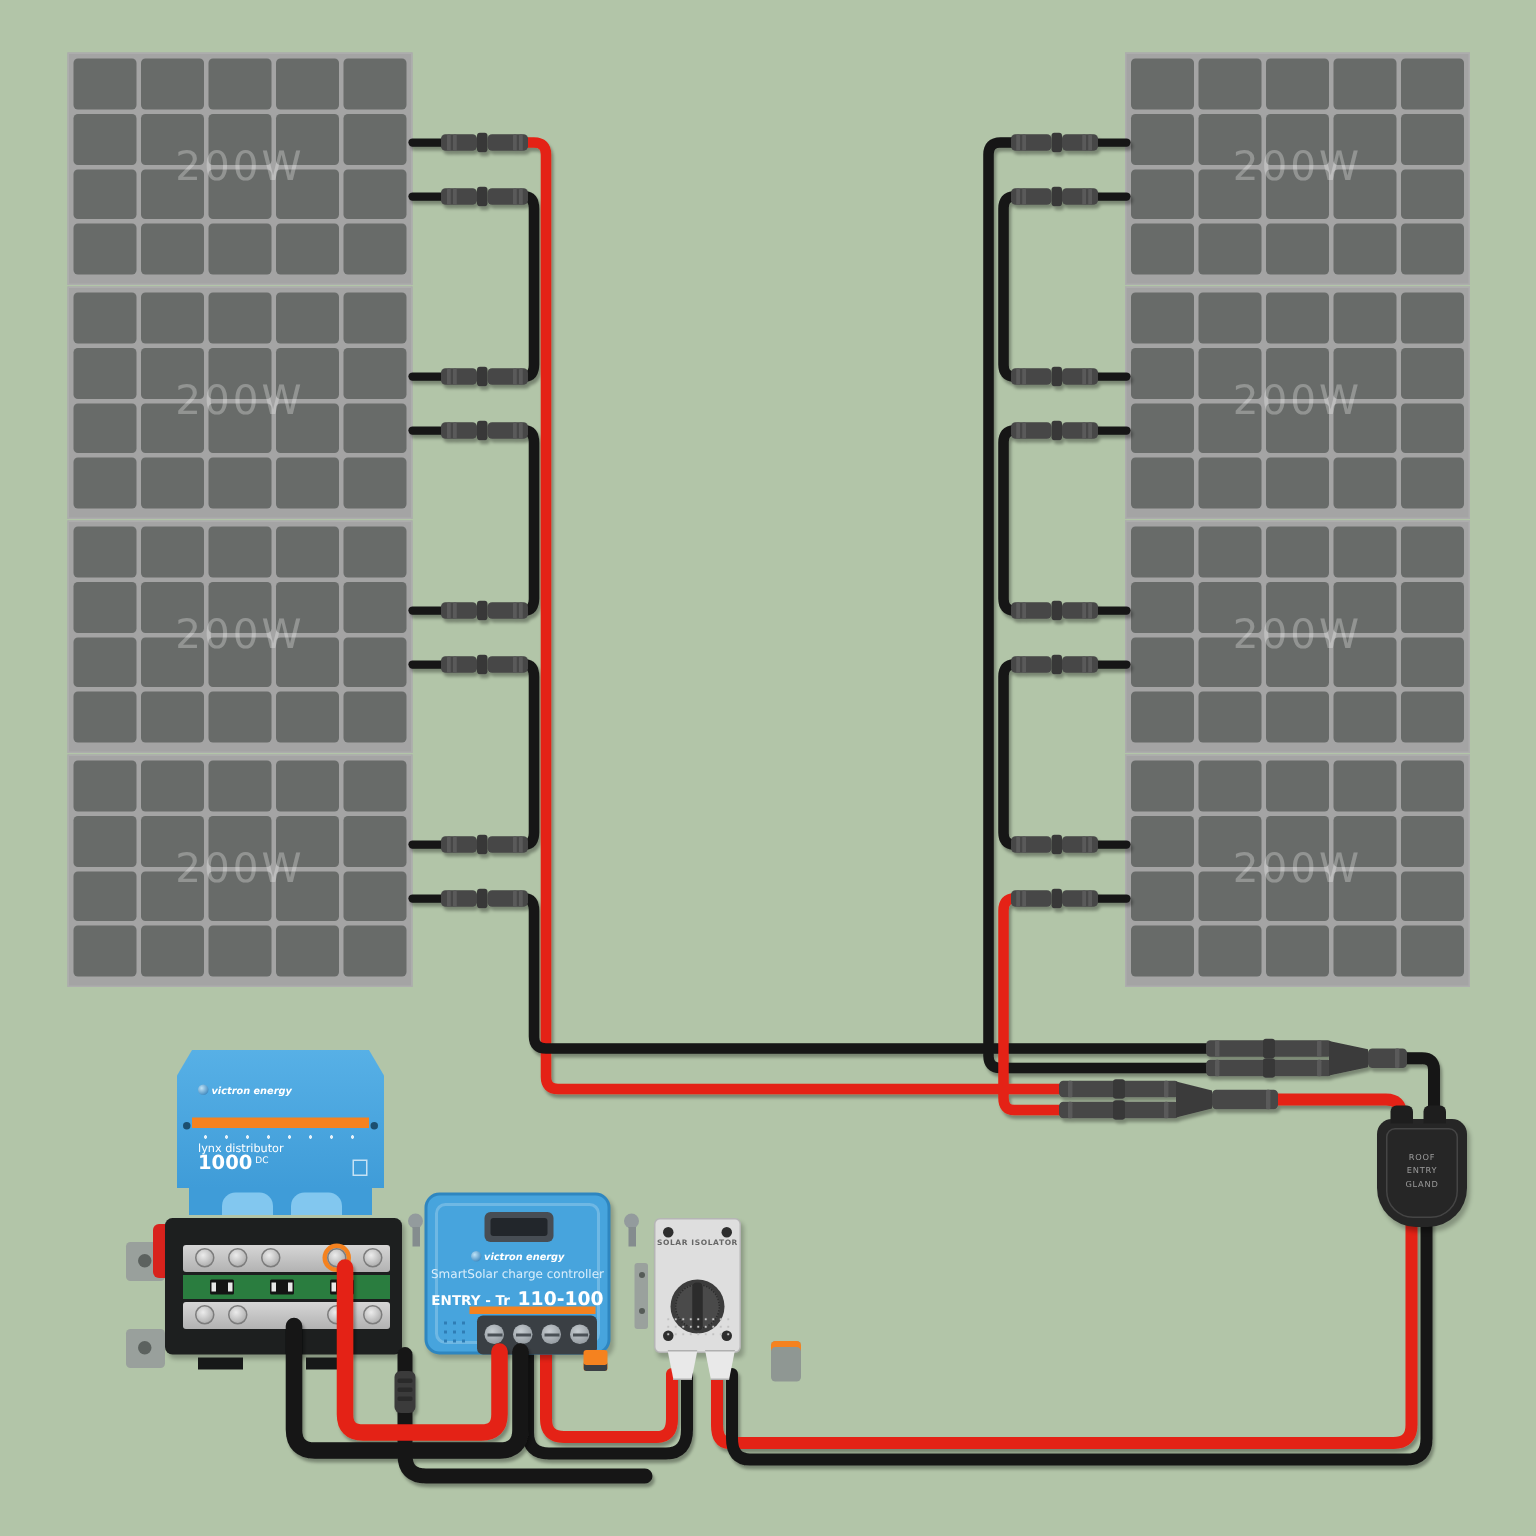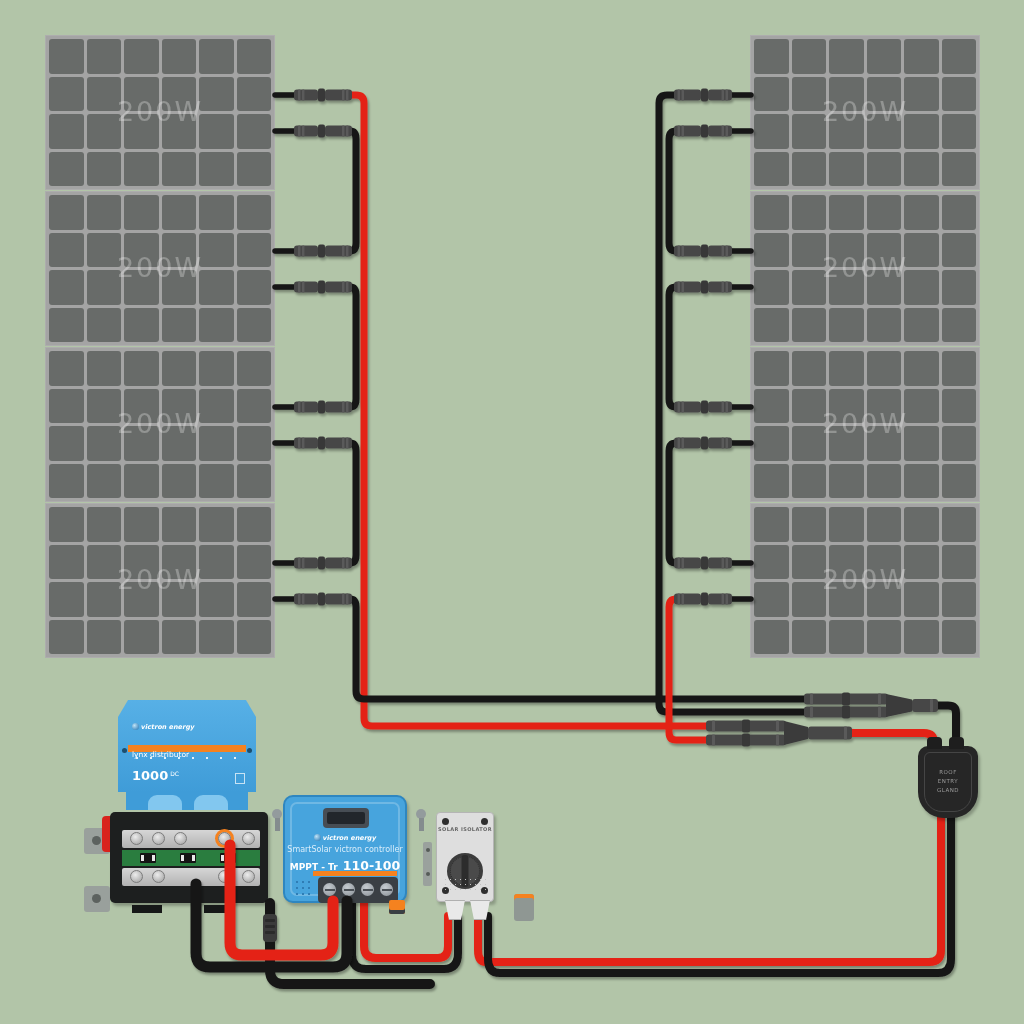--- a/index.html
+++ b/index.html
@@ -2,21 +2,21 @@
 <html><head>
 <meta charset="utf-8">
 <style>
   html,body{margin:0;padding:0;background:#b2c5a8;}
   #canvas{position:relative;width:1024px;height:1024px;background:#b2c5a8;overflow:hidden;
           font-family:"DejaVu Sans",sans-serif;}
   
   #panels{position:absolute;inset:0;z-index:1;}
   .panel{position:absolute;width:230px;height:155px;background:#a4a4a4;
          border:1px solid #adadad;box-sizing:border-box;padding:3px;
-         display:grid;grid-template-columns:repeat(6,1fr);grid-template-rows:repeat(4,1fr);gap:3px;}
+         display:grid;grid-template-columns:repeat(5,1fr);grid-template-rows:repeat(4,1fr);gap:3px;}
   .cell{background:#686b69;border-radius:3px;}
   .watt{position:absolute;left:0;right:0;top:50%;transform:translateY(-55%);
         text-align:center;font-size:27px;font-weight:500;letter-spacing:2px;
         color:rgba(255,255,255,.28);}
   
   #under{position:absolute;left:0;top:0;z-index:2;}
   #over{position:absolute;left:0;top:0;z-index:4;}
   
   .device{position:absolute;z-index:3;}
   
@@ -24,21 +24,21 @@
         background:linear-gradient(180deg,#57b0e6,#3f9cd8);
         clip-path:polygon(10px 0,128px 0,138px 17px,138px 92px,0 92px,0 17px);
         }
   .lynx-logo{position:absolute;left:14px;top:23px;color:#fff;font-size:6.5px;font-style:italic;font-weight:bold;}
   .logo-globe{display:inline-block;width:7px;height:7px;border-radius:50%;
               background:radial-gradient(circle at 35% 35%,#bfe3f7,#1c6fae);vertical-align:-1px;margin-right:2px;}
   .lynx-stripe{position:absolute;left:10px;right:10px;top:45px;height:7px;background:#f5821f;}
   .lynx-dots{position:absolute;left:12px;right:12px;top:56px;height:4px;
              background:radial-gradient(circle,rgba(255,255,255,.85) 1px,transparent 1.3px);
              background-size:14px 4px;}
-  .lynx-product{position:absolute;left:14px;top:50px;color:#fff;font-size:7.5px;}
+  .lynx-product{position:absolute;left:14px;top:61px;color:#fff;font-size:7.5px;}
   .lynx-model{position:absolute;left:14px;top:69px;color:#fff;font-size:13px;font-weight:bold;line-height:1;}
   .lynx-unit{font-size:6px;font-weight:normal;vertical-align:4px;margin-left:2px;}
   .lynx-flag{position:absolute;right:11px;top:73px;width:8px;height:9px;
              border:1px solid rgba(255,255,255,.7);}
   .lynx-screw{position:absolute;width:5px;height:5px;border-radius:50%;background:#1c4f70;top:48px;}
   #lynx-bottom{left:126px;top:792px;width:122px;height:18px;background:#3f9cd8;}
   .lynx-arch{position:absolute;top:3px;width:34px;height:15px;background:#82c7ef;border-radius:9px 9px 0 0;}
   
   #busbar{left:84px;top:810px;width:204px;height:108px;}
   .bb-tab{position:absolute;left:0;width:26px;height:26px;background:#99a09c;border-radius:3px;}
@@ -598,22 +598,22 @@
       <div class="bb-foot" style="left:94px"></div>
     </div>
   </div>
 
   <div class="device" id="mppt">
     <div class="mppt-inner"></div>
     <div class="mppt-display">
         <i></i>
       </div>
     <div class="mppt-brand"><span class="logo-globe"></span><span>victron energy</span></div>
-    <div class="mppt-product">SmartSolar victron controller</div>
-    <div class="mppt-line"><span class="mppt-series">MPPT - Tr</span> <span class="mppt-model">110-100</span></div>
+    <div class="mppt-product">SmartSolar charge controller</div>
+    <div class="mppt-line"><span class="mppt-series">ENTRY - Tr</span> <span class="mppt-model">110-100</span></div>
     <div class="mppt-bar"></div>
     <div class="mppt-vents"></div>
     <div class="mppt-terms">
       <i class="mppt-screw" style="left:5px">
           <i></i>
         </i>
       <i class="mppt-screw" style="left:24px">
           <i></i>
         </i>
       <i class="mppt-screw" style="left:43px">

